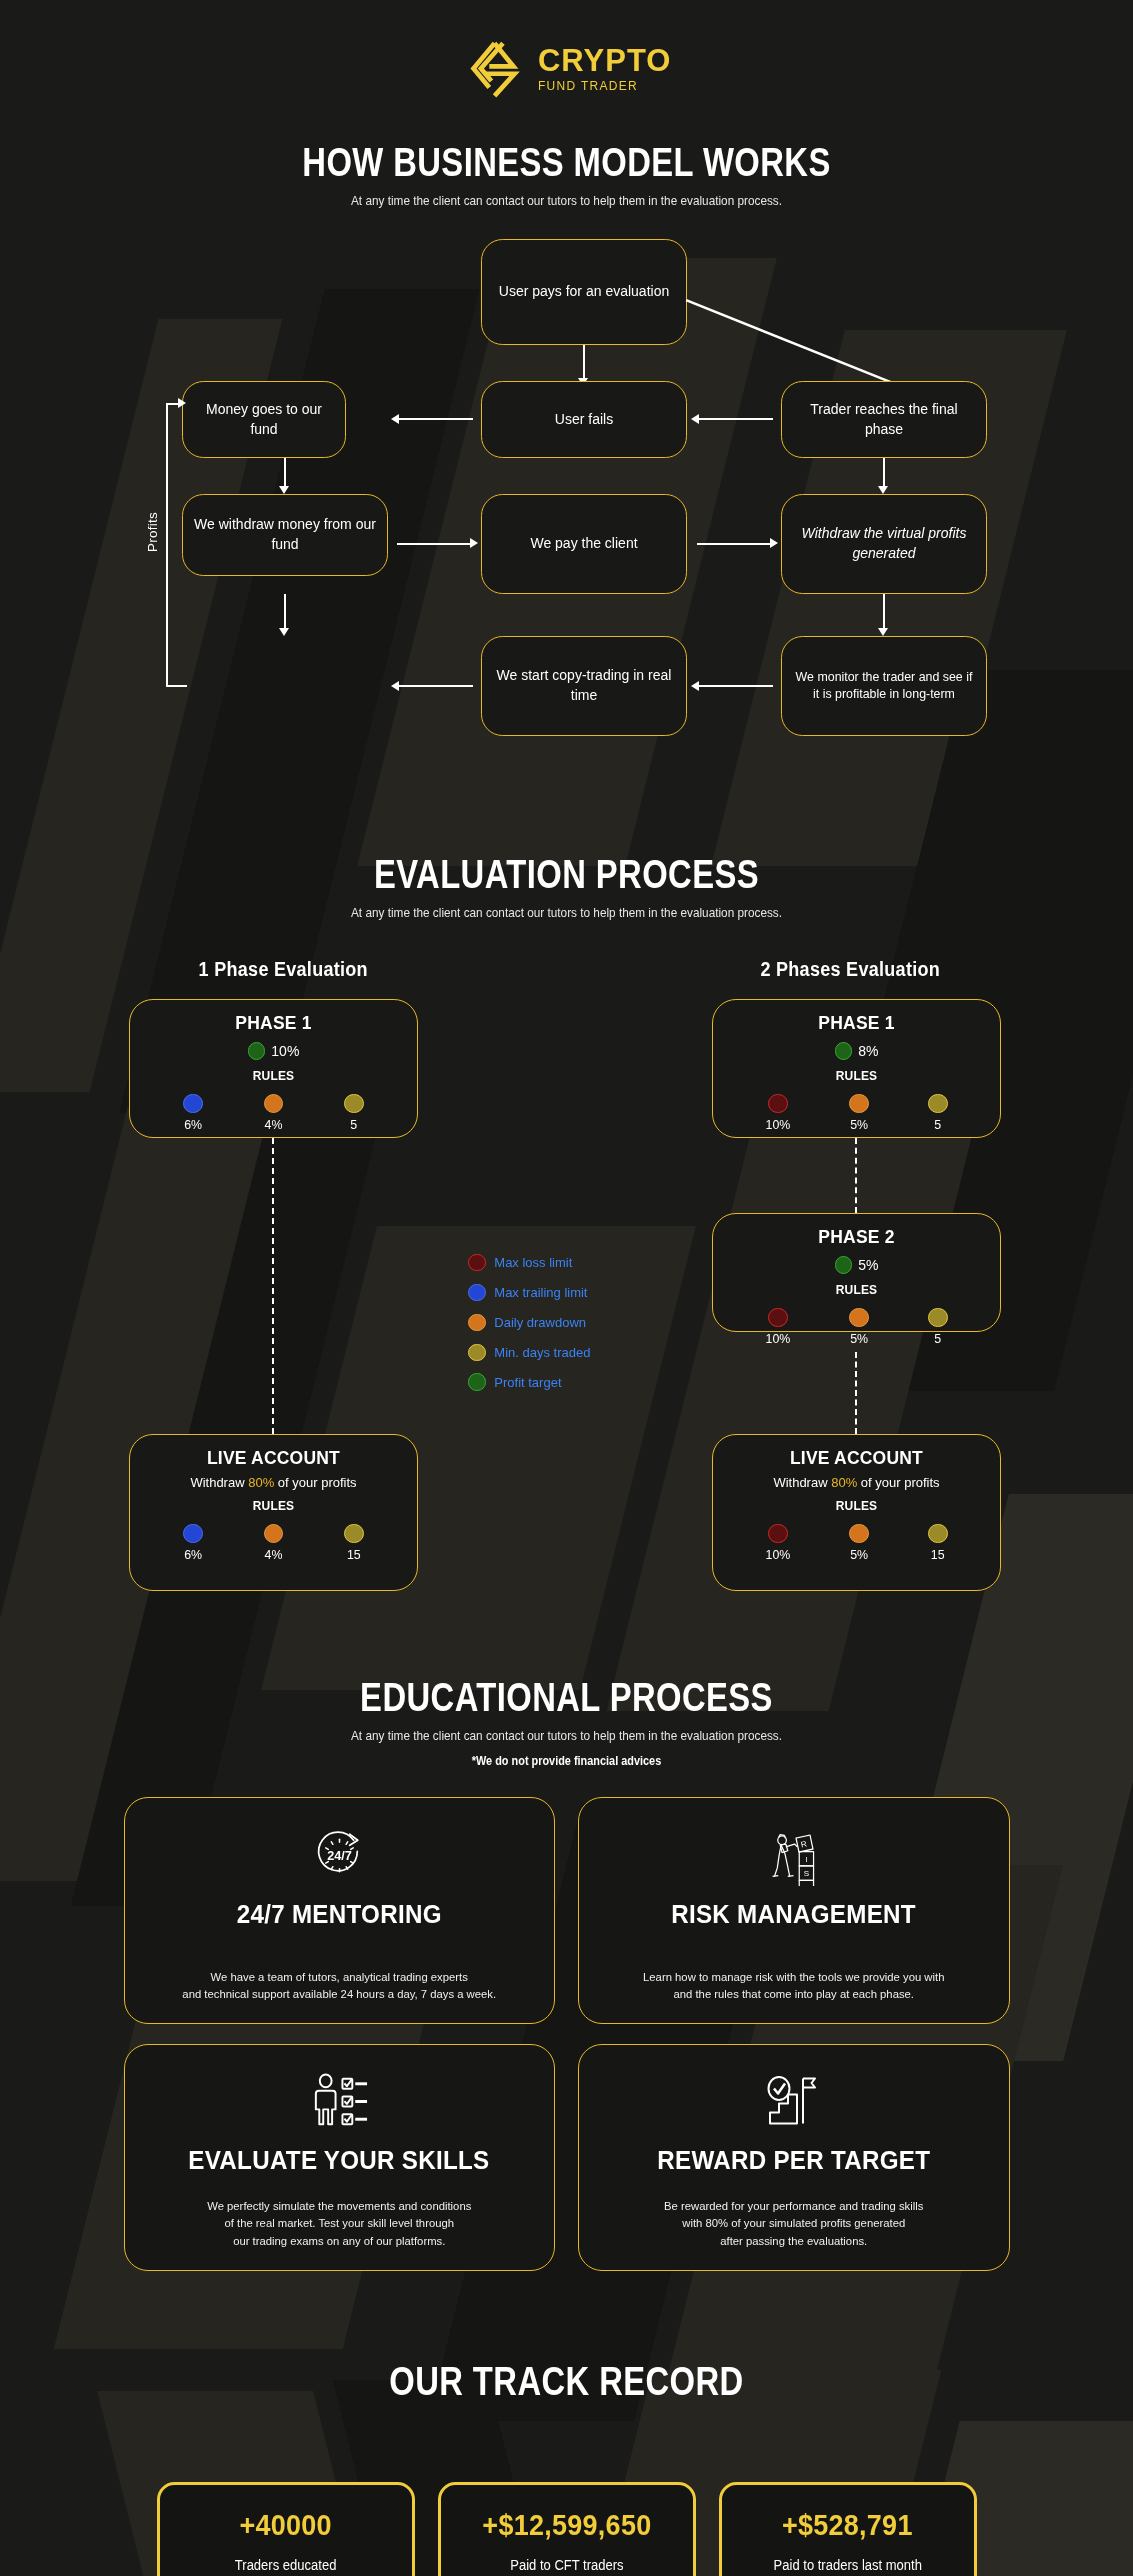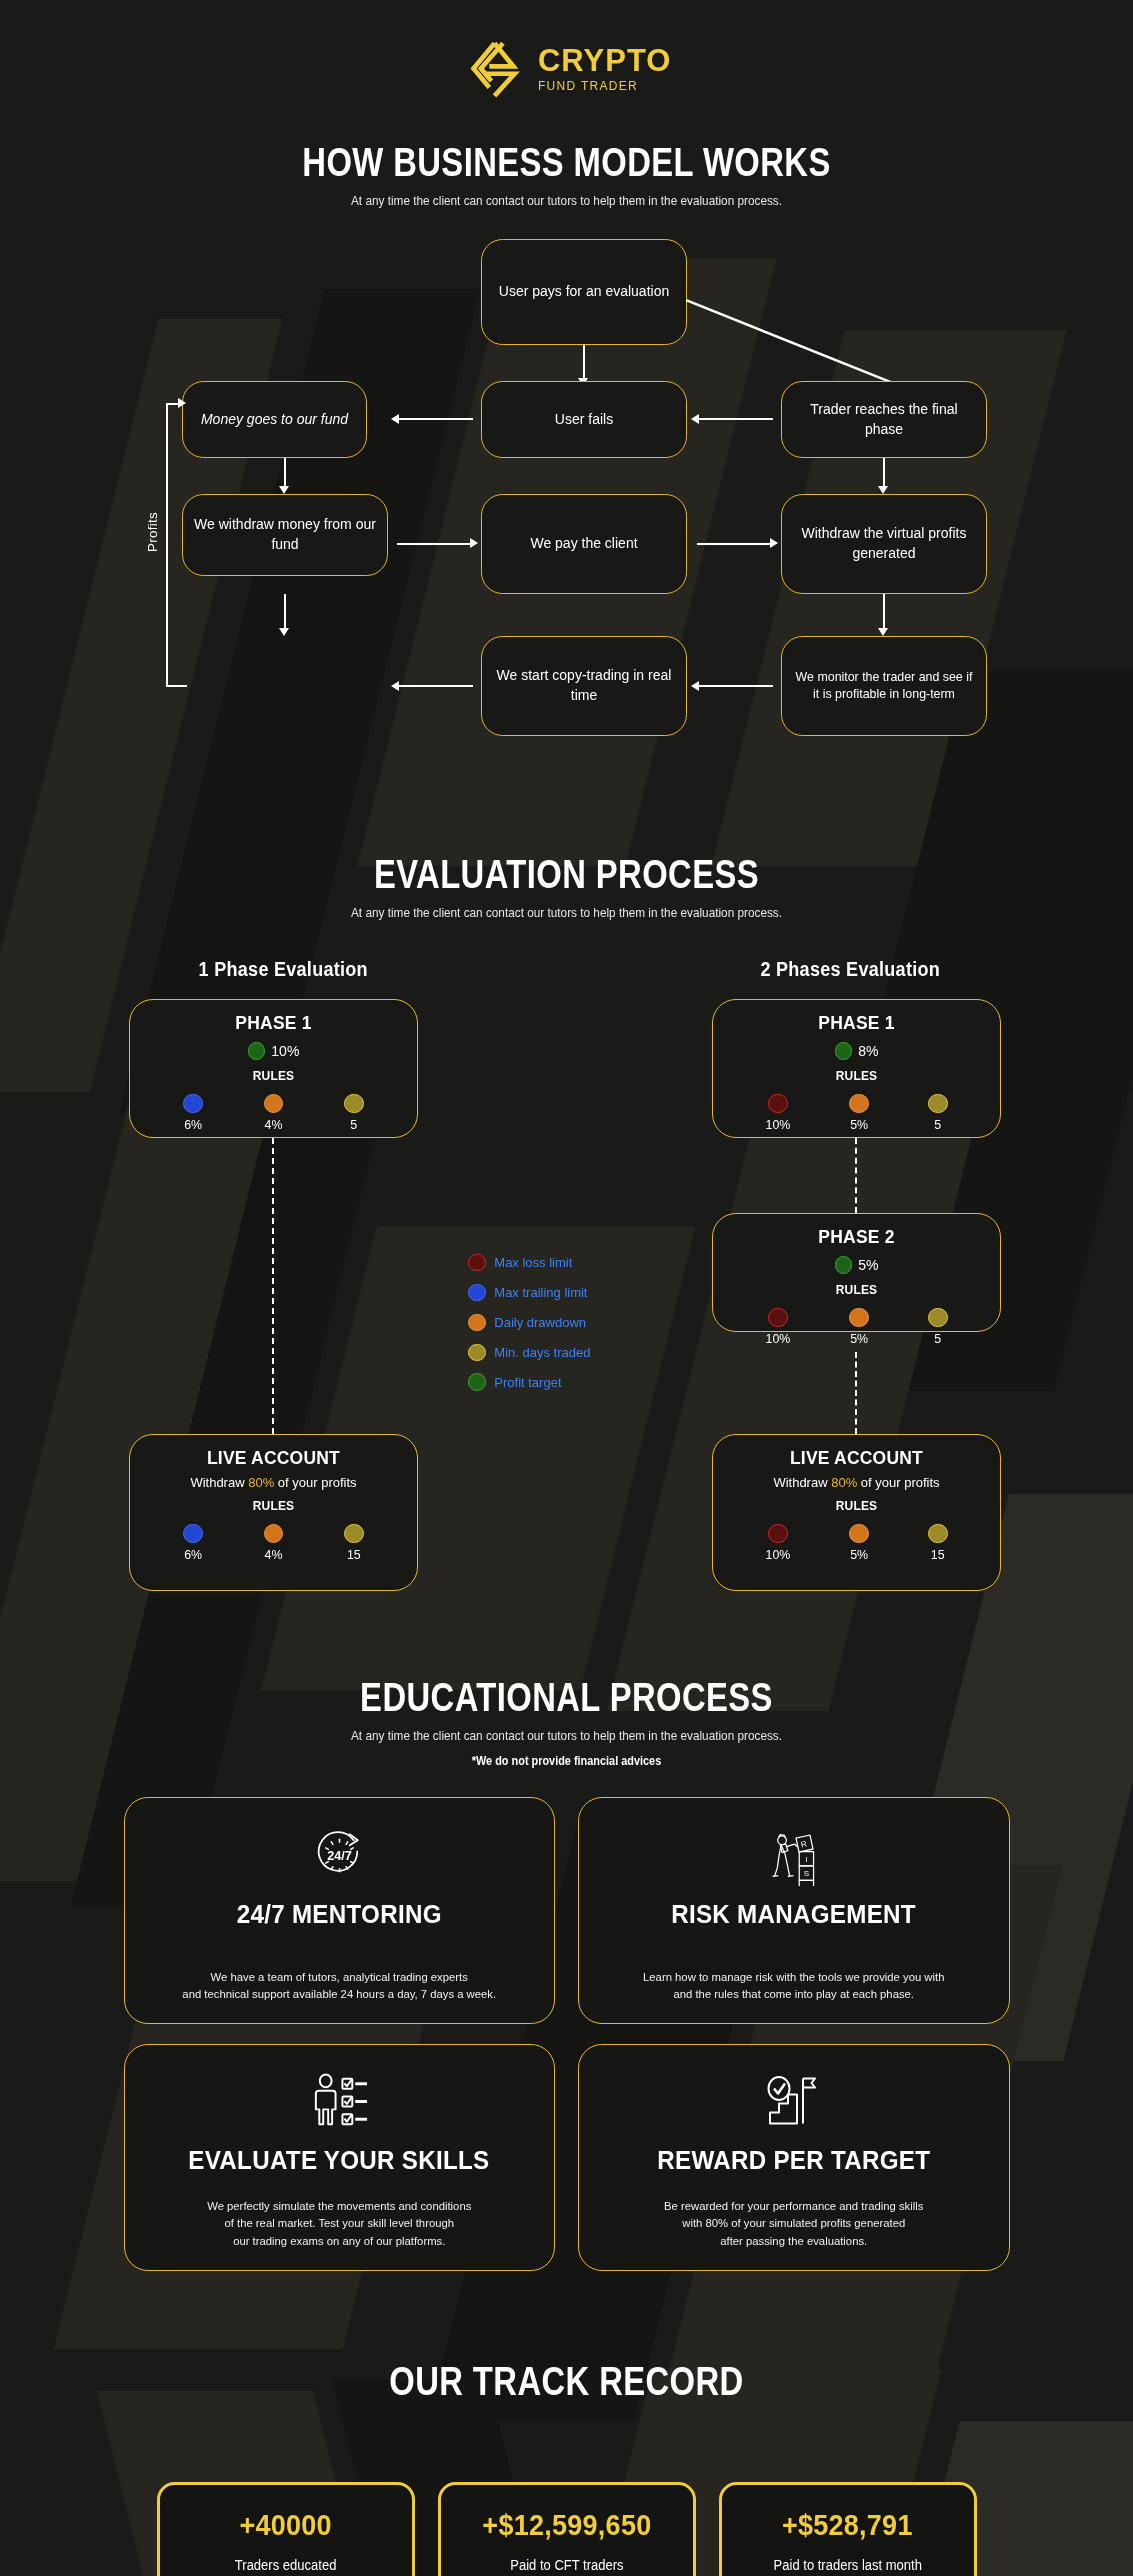--- a/index.html
+++ b/index.html
@@ -166,21 +166,21 @@
     </div>
 
     <div class="fline" style="left:566px; top:106px; width:2.1px; height:36px;"></div>
     <div class="arrowhead ah-down" style="left:561px; top:139px;"></div>
 
     <svg style="position:absolute; left:665px; top:57px; width:242px; height:103px;" viewBox="0 0 470 200">
       <line x1="8" y1="8" x2="432" y2="178" stroke="#ffffff" stroke-width="5"></line>
       <polygon points="452,188 420,170 426,192" fill="#ffffff"></polygon>
     </svg>
 
-    <div class="fbox" style="left:165px; top:142px; width:185px; height:77px;font-style:italic;">
+    <div class="fbox" style="left:165px; top:142px; width:164px; height:77px;">
       <span>Money goes to our fund</span>
     </div>
     <div class="fbox" style="left:464px; top:142px; width:206px; height:77px;">
       <span>User fails</span>
     </div>
     <div class="fbox" style="left:764px; top:142px; width:206px; height:77px;">
       <span>Trader reaches the final phase</span>
     </div>
 
     <div class="fline" style="left:381px; top:179px; width:75px; height:2.1px;"></div>
@@ -194,21 +194,21 @@
 
     <div class="fline" style="left:866px; top:219px; width:2.1px; height:31px;"></div>
     <div class="arrowhead ah-down" style="left:861px; top:247px;"></div>
 
     <div class="fbox" style="left:165px; top:255px; width:206px; height:82px;">
       <span>We withdraw money from our fund</span>
     </div>
     <div class="fbox" style="left:464px; top:255px; width:206px; height:100px;">
       <span>We pay the client</span>
     </div>
-    <div class="fbox" style="left:764px; top:255px; width:206px; height:100px;">
+    <div class="fbox" style="left:764px; top:255px; width:206px; height:100px;font-style:italic;">
       <span>Withdraw the virtual profits generated</span>
     </div>
 
     <div class="fline" style="left:380px; top:304px; width:75px; height:2.1px;"></div>
     <div class="arrowhead ah-right" style="left:453px; top:299px;"></div>
 
     <div class="fline" style="left:680px; top:304px; width:75px; height:2.1px;"></div>
     <div class="arrowhead ah-right" style="left:753px; top:299px;"></div>
 
     <div class="fline" style="left:267px; top:355px; width:2.1px; height:36px;"></div>

